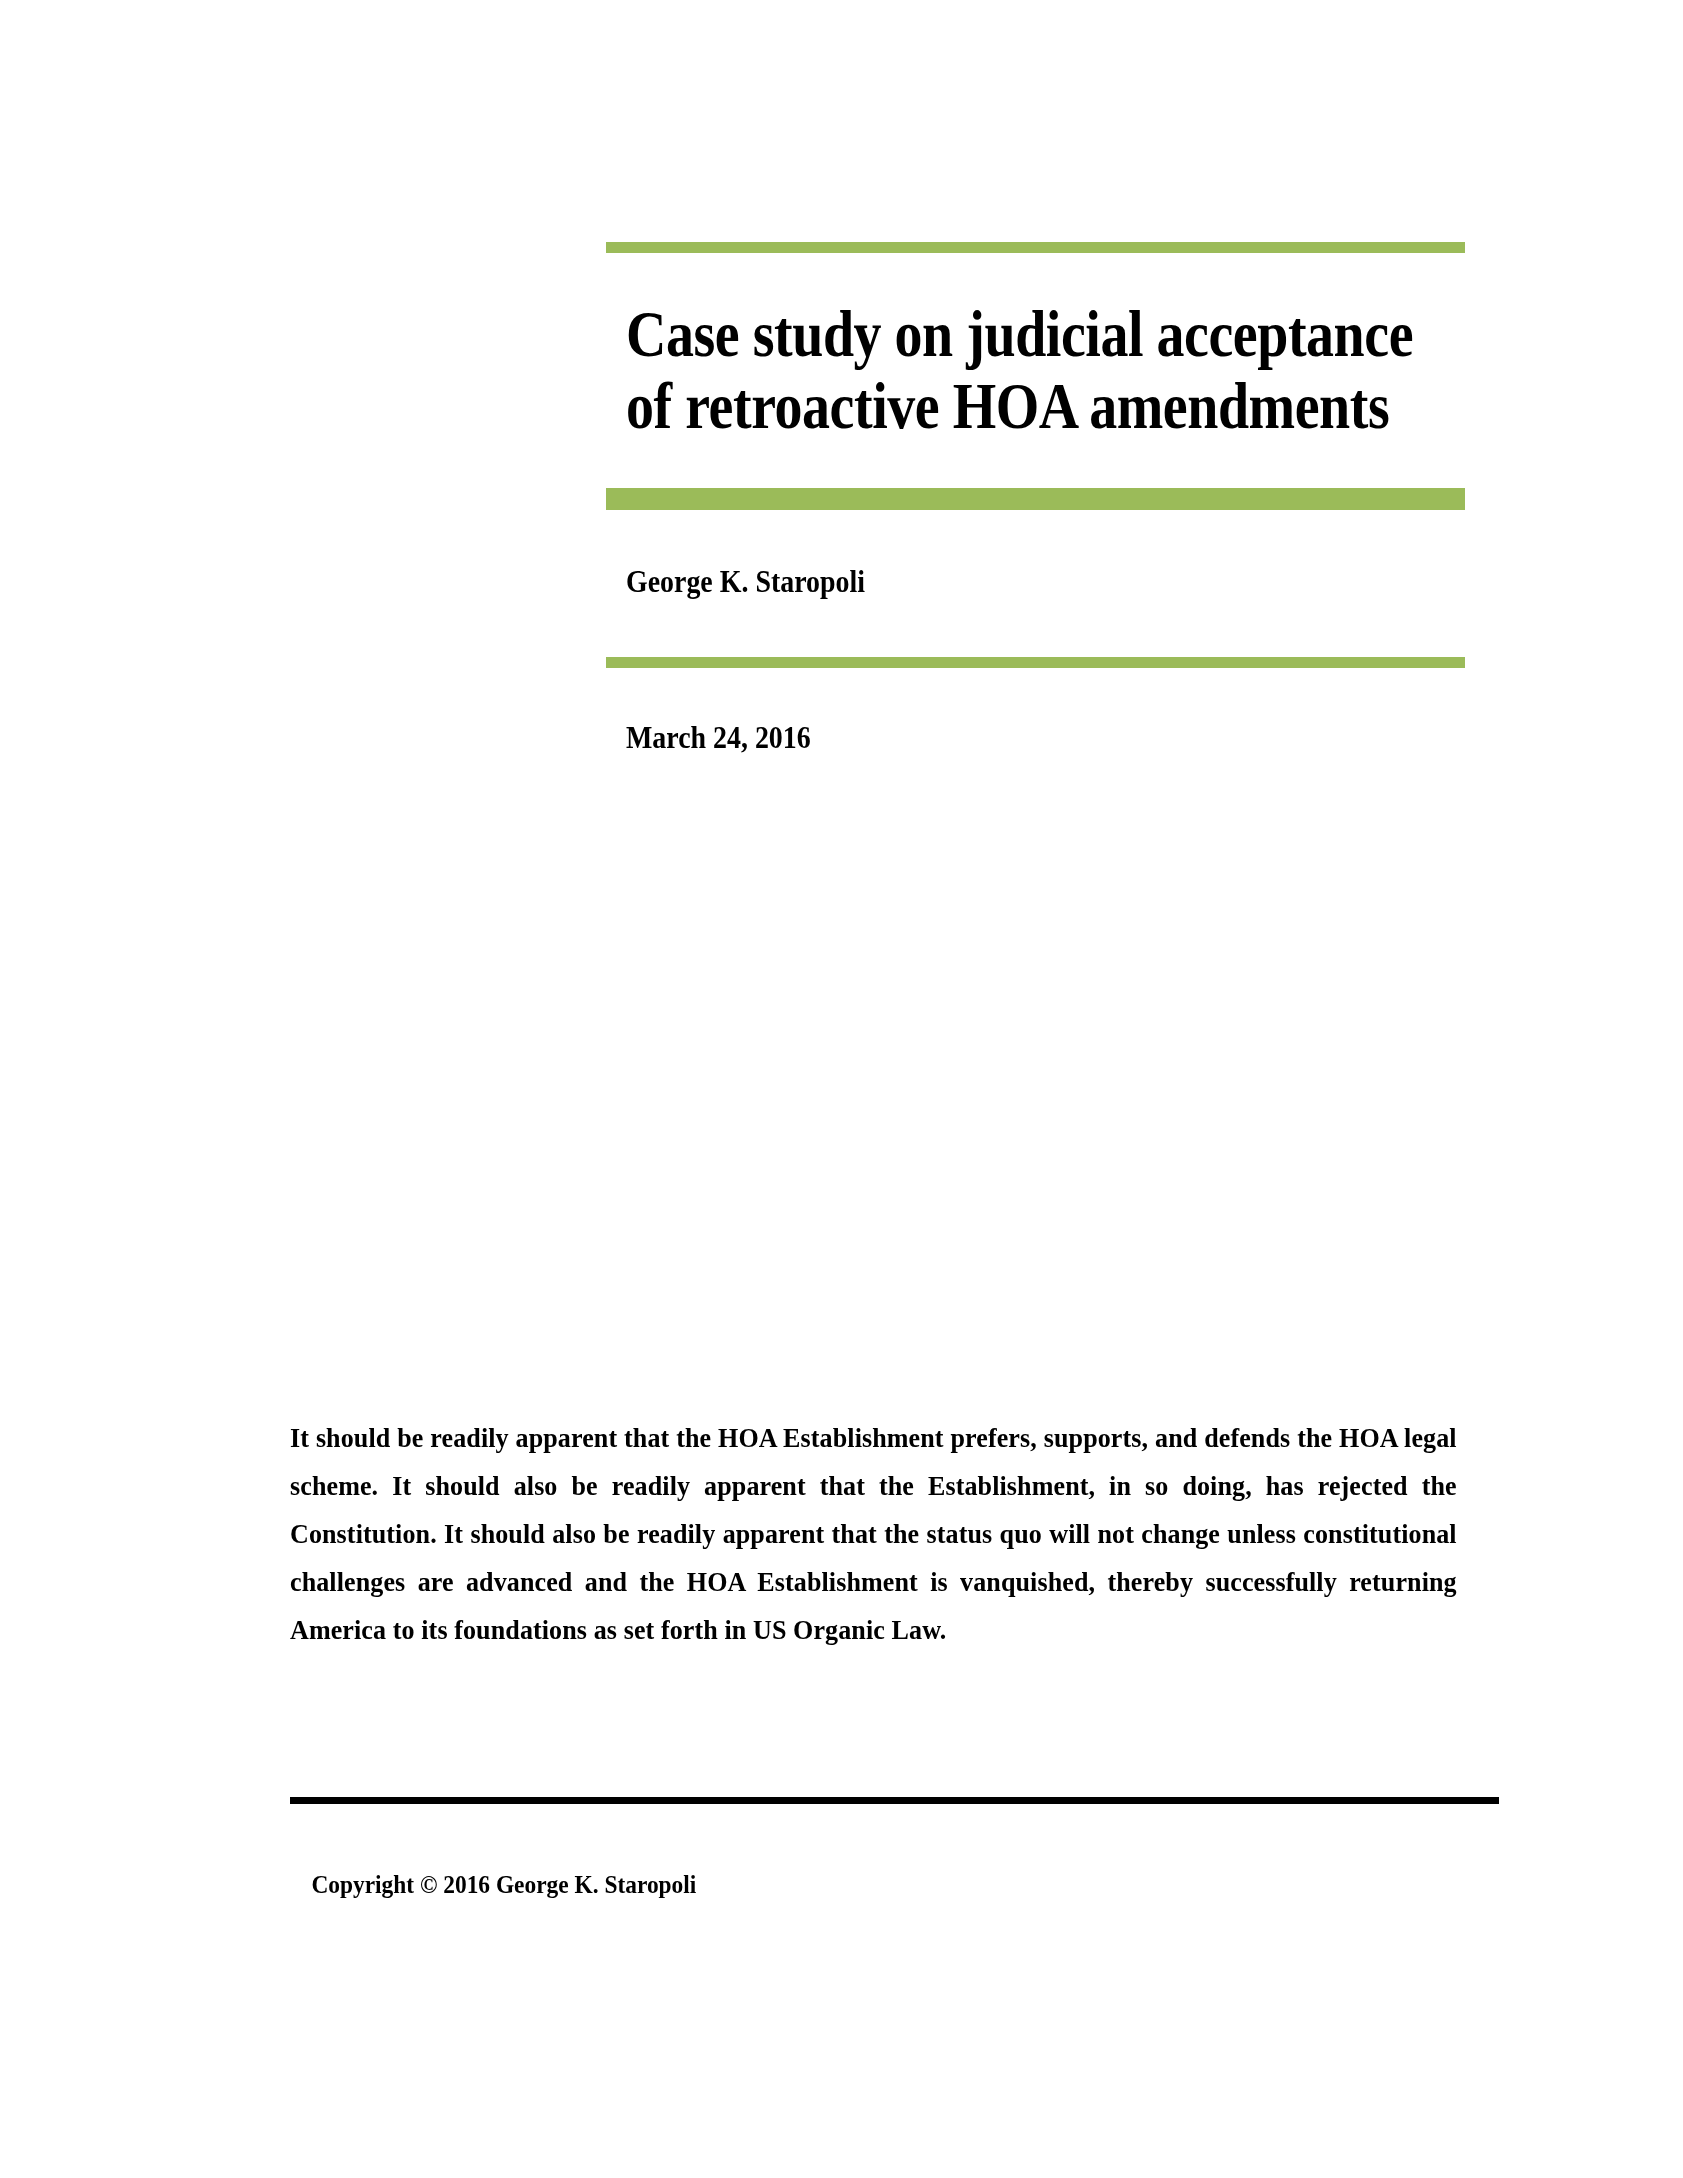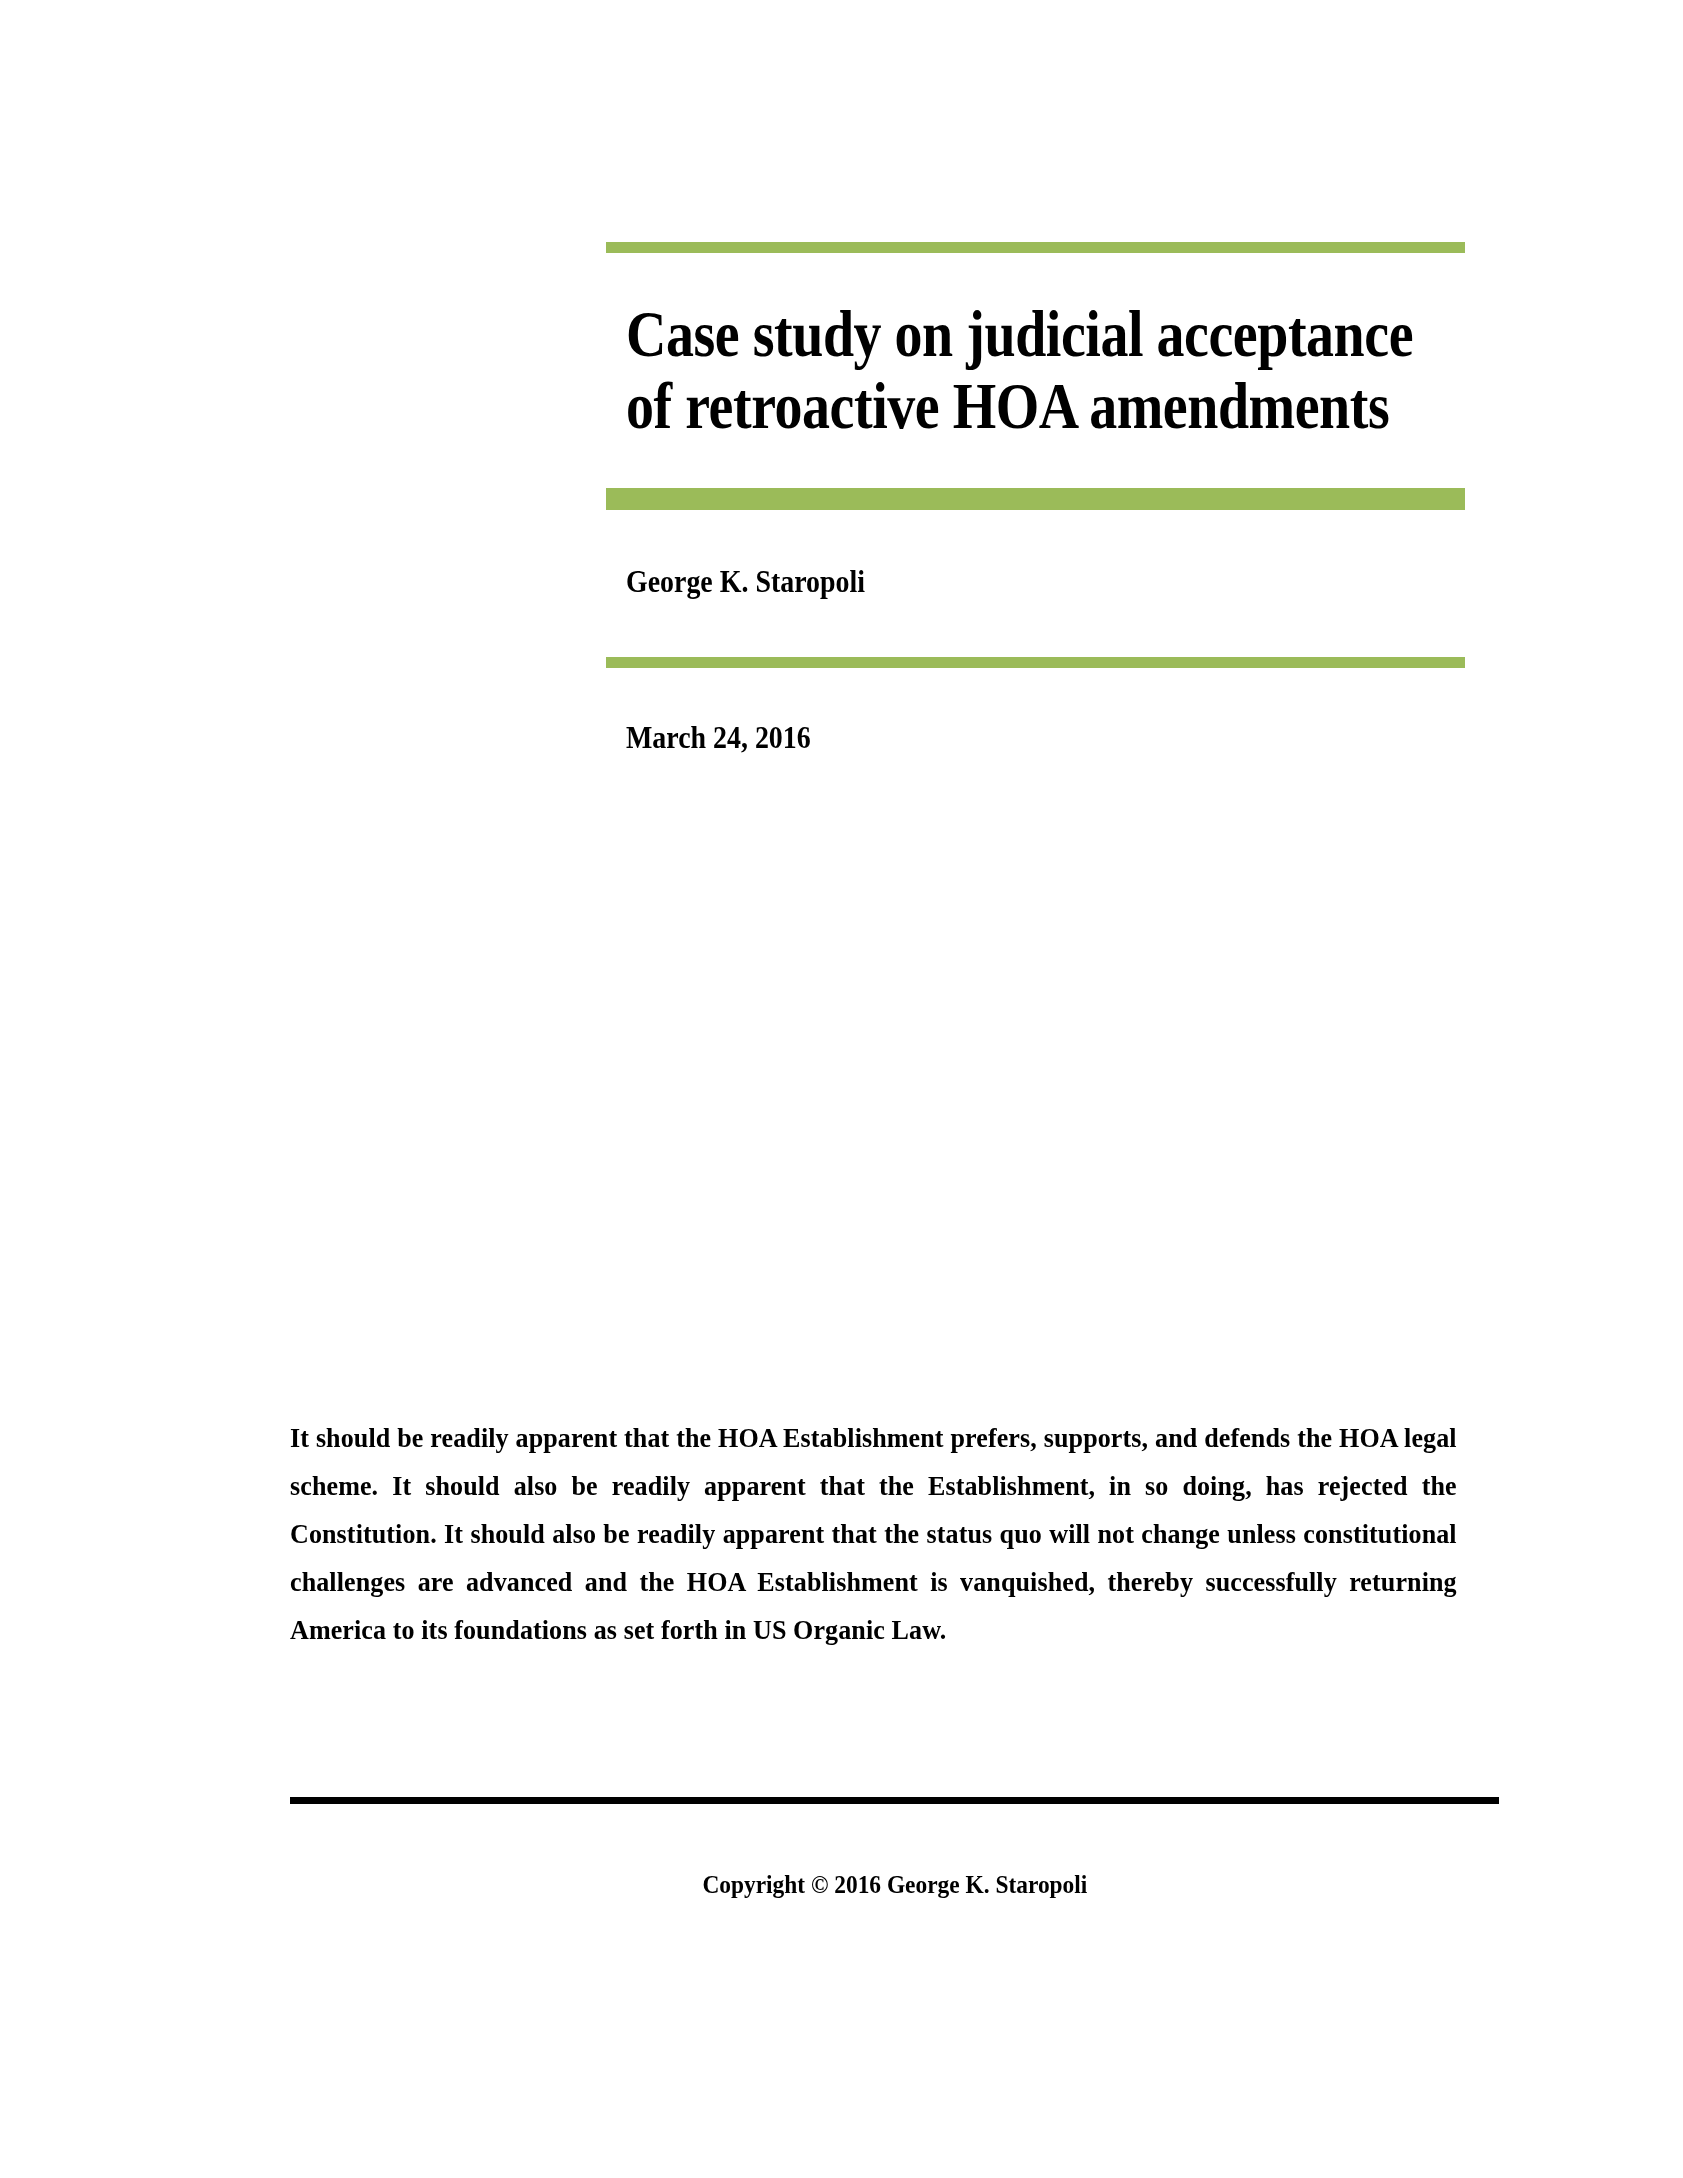--- a/index.html
+++ b/index.html
@@ -128,21 +128,20 @@
     width: 1209px;
     height: 7px;
     background: #000000;
   }
 
   .copyright {
     position: absolute;
     left: 290px;
     top: 1869px;
     width: 1209px;
-    text-align: center;
     font-family: "Liberation Serif", "DejaVu Serif", serif;
     font-weight: bold;
     font-size: 26px;
     line-height: 1.2;
     margin: 0;
   }
 
   .copyright span {
     display: inline-block;
     transform: scaleX(0.90);

